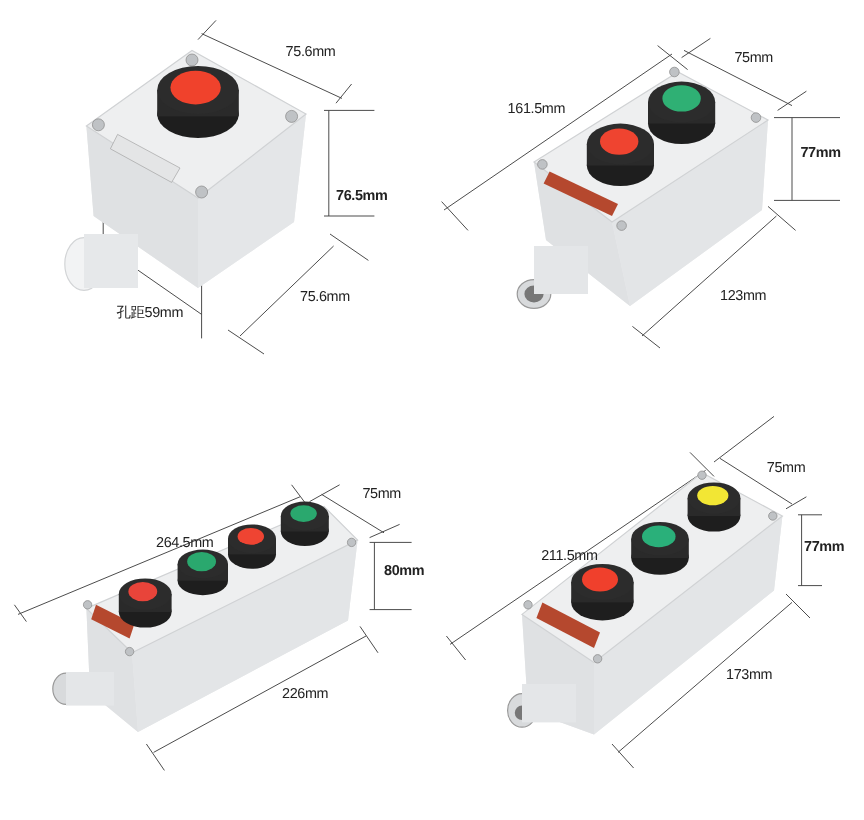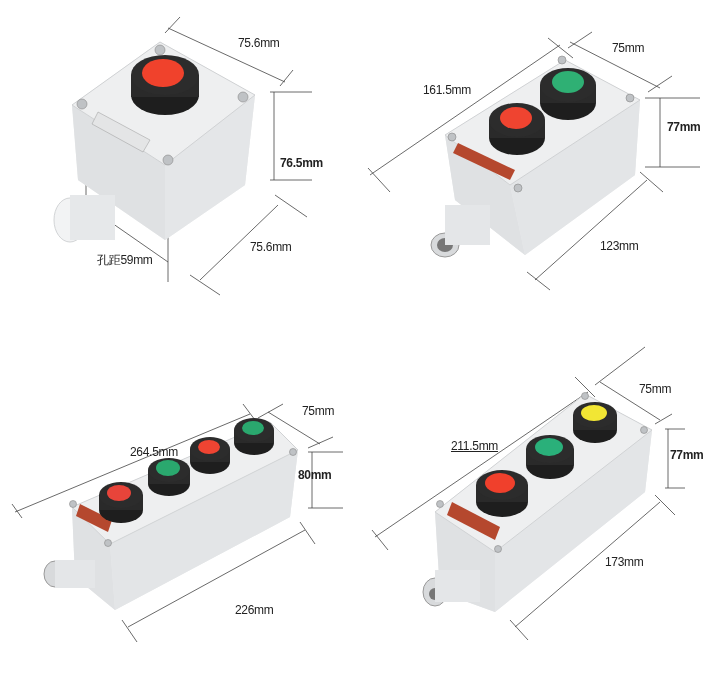--- a/index.html
+++ b/index.html
@@ -140,22 +140,22 @@
     <ellipse cx="210" cy="107" rx="20" ry="12" fill="#2c2c2c"></ellipse>
     <ellipse cx="209" cy="105" rx="11" ry="7" fill="#ef4432"></ellipse>
 
     <ellipse cx="254" cy="101" rx="20" ry="12" fill="#1e1e1e"></ellipse>
     <rect x="234" y="88" width="40" height="13" fill="#2a2a2a"></rect>
     <ellipse cx="254" cy="88" rx="20" ry="12" fill="#2c2c2c"></ellipse>
     <ellipse cx="253" cy="86" rx="11" ry="7" fill="#2aa86e"></ellipse>
   </svg>
   <div class="label" style="left:130px;top:103px;">264.5mm</div>
   <div class="label" style="left:302px;top:62px;">75mm</div>
-  <div class="label bold" style="left:298px;top:126px;">80mm</div>
-  <div class="label" style="left:235px;top:229px;margin-top:32px;">226mm</div>
+  <div class="label bold" style="left:320px;top:126px;">80mm</div>
+  <div class="label" style="left:235px;top:229px;">226mm</div>
 </div>
 
 <div class="panel" style="left:360px;top:342px;">
   <svg viewBox="0 0 360 341">
     <line x1="15" y1="195" x2="228" y2="50" stroke="#444" stroke-width="0.8"></line>
     <line x1="12" y1="188" x2="28" y2="208" stroke="#444" stroke-width="0.8"></line>
     <line x1="215" y1="35" x2="235" y2="55" stroke="#444" stroke-width="0.8"></line>
     <line x1="240" y1="40" x2="300" y2="78" stroke="#444" stroke-width="0.8"></line>
     <line x1="235" y1="43" x2="285" y2="5" stroke="#444" stroke-width="0.8"></line>
     <line x1="295" y1="82" x2="312" y2="72" stroke="#444" stroke-width="0.8"></line>
@@ -186,17 +186,17 @@
     <ellipse cx="190" cy="123" rx="24" ry="14" fill="#1e1e1e"></ellipse>
     <rect x="166" y="107" width="48" height="16" fill="#2a2a2a"></rect>
     <ellipse cx="190" cy="107" rx="24" ry="14" fill="#2c2c2c"></ellipse>
     <ellipse cx="189" cy="105" rx="14" ry="9" fill="#2ab07a"></ellipse>
 
     <ellipse cx="235" cy="88" rx="22" ry="13" fill="#1e1e1e"></ellipse>
     <rect x="213" y="73" width="44" height="15" fill="#2a2a2a"></rect>
     <ellipse cx="235" cy="73" rx="22" ry="13" fill="#2c2c2c"></ellipse>
     <ellipse cx="234" cy="71" rx="13" ry="8" fill="#f2e634"></ellipse>
   </svg>
-  <div class="label" style="left:91px;top:97px;text-decoration:underline;">211.5mm</div>
+  <div class="label" style="left:91px;top:114px;">211.5mm</div>
   <div class="label" style="left:279px;top:40px;">75mm</div>
   <div class="label bold" style="left:310px;top:106px;">77mm</div>
   <div class="label" style="left:245px;top:213px;">173mm</div>
 </div>
 
 </body></html>

